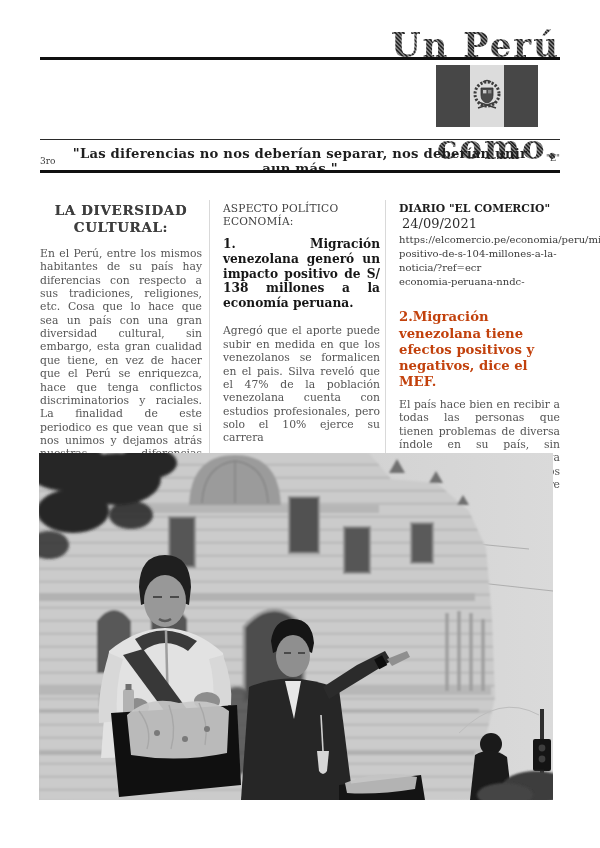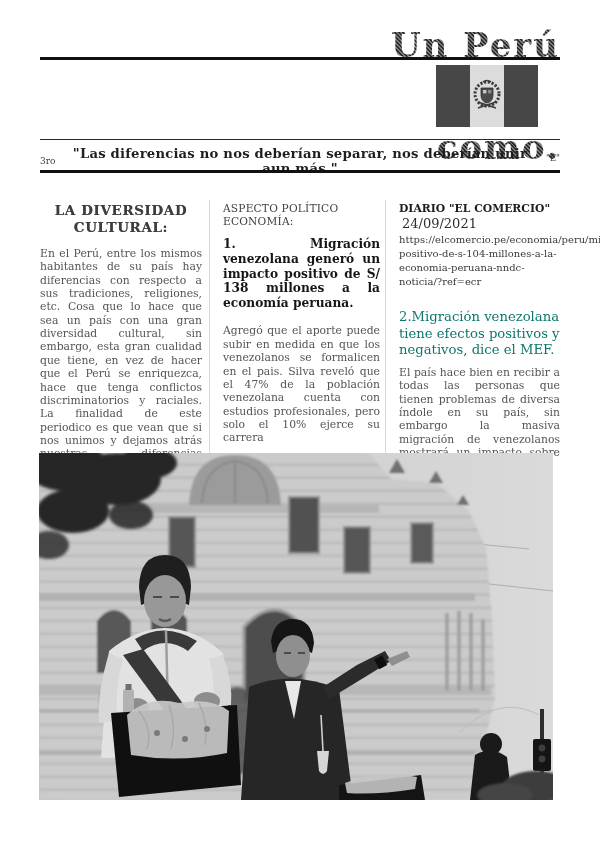--- a/index.html
+++ b/index.html
@@ -69,21 +69,21 @@
   .body-par { text-align: justify; color: #545454; margin: 0 0 12px 0; }
   .caps-heading { font-size: 10.6px; color: #3f3f3f; letter-spacing: .2px; margin: 2px 0 9px 0; }
   .item-title {
     font-size: 12.2px; font-weight: 700; color: #161616;
     line-height: 1.2; text-align: justify; margin: 0 0 9px 0;
   }
   .source-line { font-size: 10.8px; font-weight: 700; color: #1d1d1d; margin: 2px 0 1px 0; }
   .date-line { font-size: 13px; color: #2e2e2e; padding-left: 3px; margin: 0 0 1px 0; }
   .url-block { font-size: 10px; color: #3a3a3a; line-height: 1.4; margin: 0 0 20px 0; }
   .url-line { white-space: nowrap; }
-  .item-title-lg { font-size: 13.2px; font-weight: 400; color: #0f766e; line-height: 1.22; margin: 0 0 8px 0; }
+  .item-title-lg { font-size: 13.2px; font-weight: 700; color: #c2410c; line-height: 1.22; margin: 0 0 8px 0; }
 
   
   .photo {
     position: absolute; top: 453px; left: 39px; width: 514px; height: 347px;
     overflow: hidden; background: #cfcfcf;
   }
   .photo svg { display: block; }
 </style>
 </head>
 <body>
@@ -129,22 +129,22 @@
     <div class="item-title">1. Migración venezolana generó un impacto positivo de S/ 138 millones a la economía peruana.</div>
     <p class="body-par" style="margin-top:14px">Agregó que el aporte puede subir en medida en que los venezolanos se formalicen en el pais. Silva reveló que el 47% de la población venezolana cuenta con estudios profesionales, pero solo el 10% ejerce su carrera</p>
   </div>
 
   <div class="col col-3">
     <div class="source-line">DIARIO "EL COMERCIO"</div>
     <div class="date-line">24/09/2021</div>
     <div class="url-block">
       <div class="url-line">https://elcomercio.pe/economia/peru/migracion-</div>
       <div class="url-line">positivo-de-s-104-millones-a-la-</div>
+      <div class="url-line">noticia/?ref=ecr</div>
       <div class="url-line">economia-peruana-nndc-</div>
-      <div class="url-line">noticia/?ref=ecr</div>
     </div>
     <div class="item-title-lg">2.Migración venezolana tiene efectos positivos y negativos, dice el MEF.</div>
     <p class="body-par">El país hace bien en recibir a todas las personas que tienen problemas de diversa índole en su país, sin embargo la masiva migración de venezolanos mostrará un impacto sobre el empleo.</p>
   </div>
 </div>
 
 <div class="photo">
   <svg width="514" height="347" viewBox="0 0 514 347">
     <defs>
       <linearGradient id="sky" x1="0" y1="0" x2="1" y2="0">

